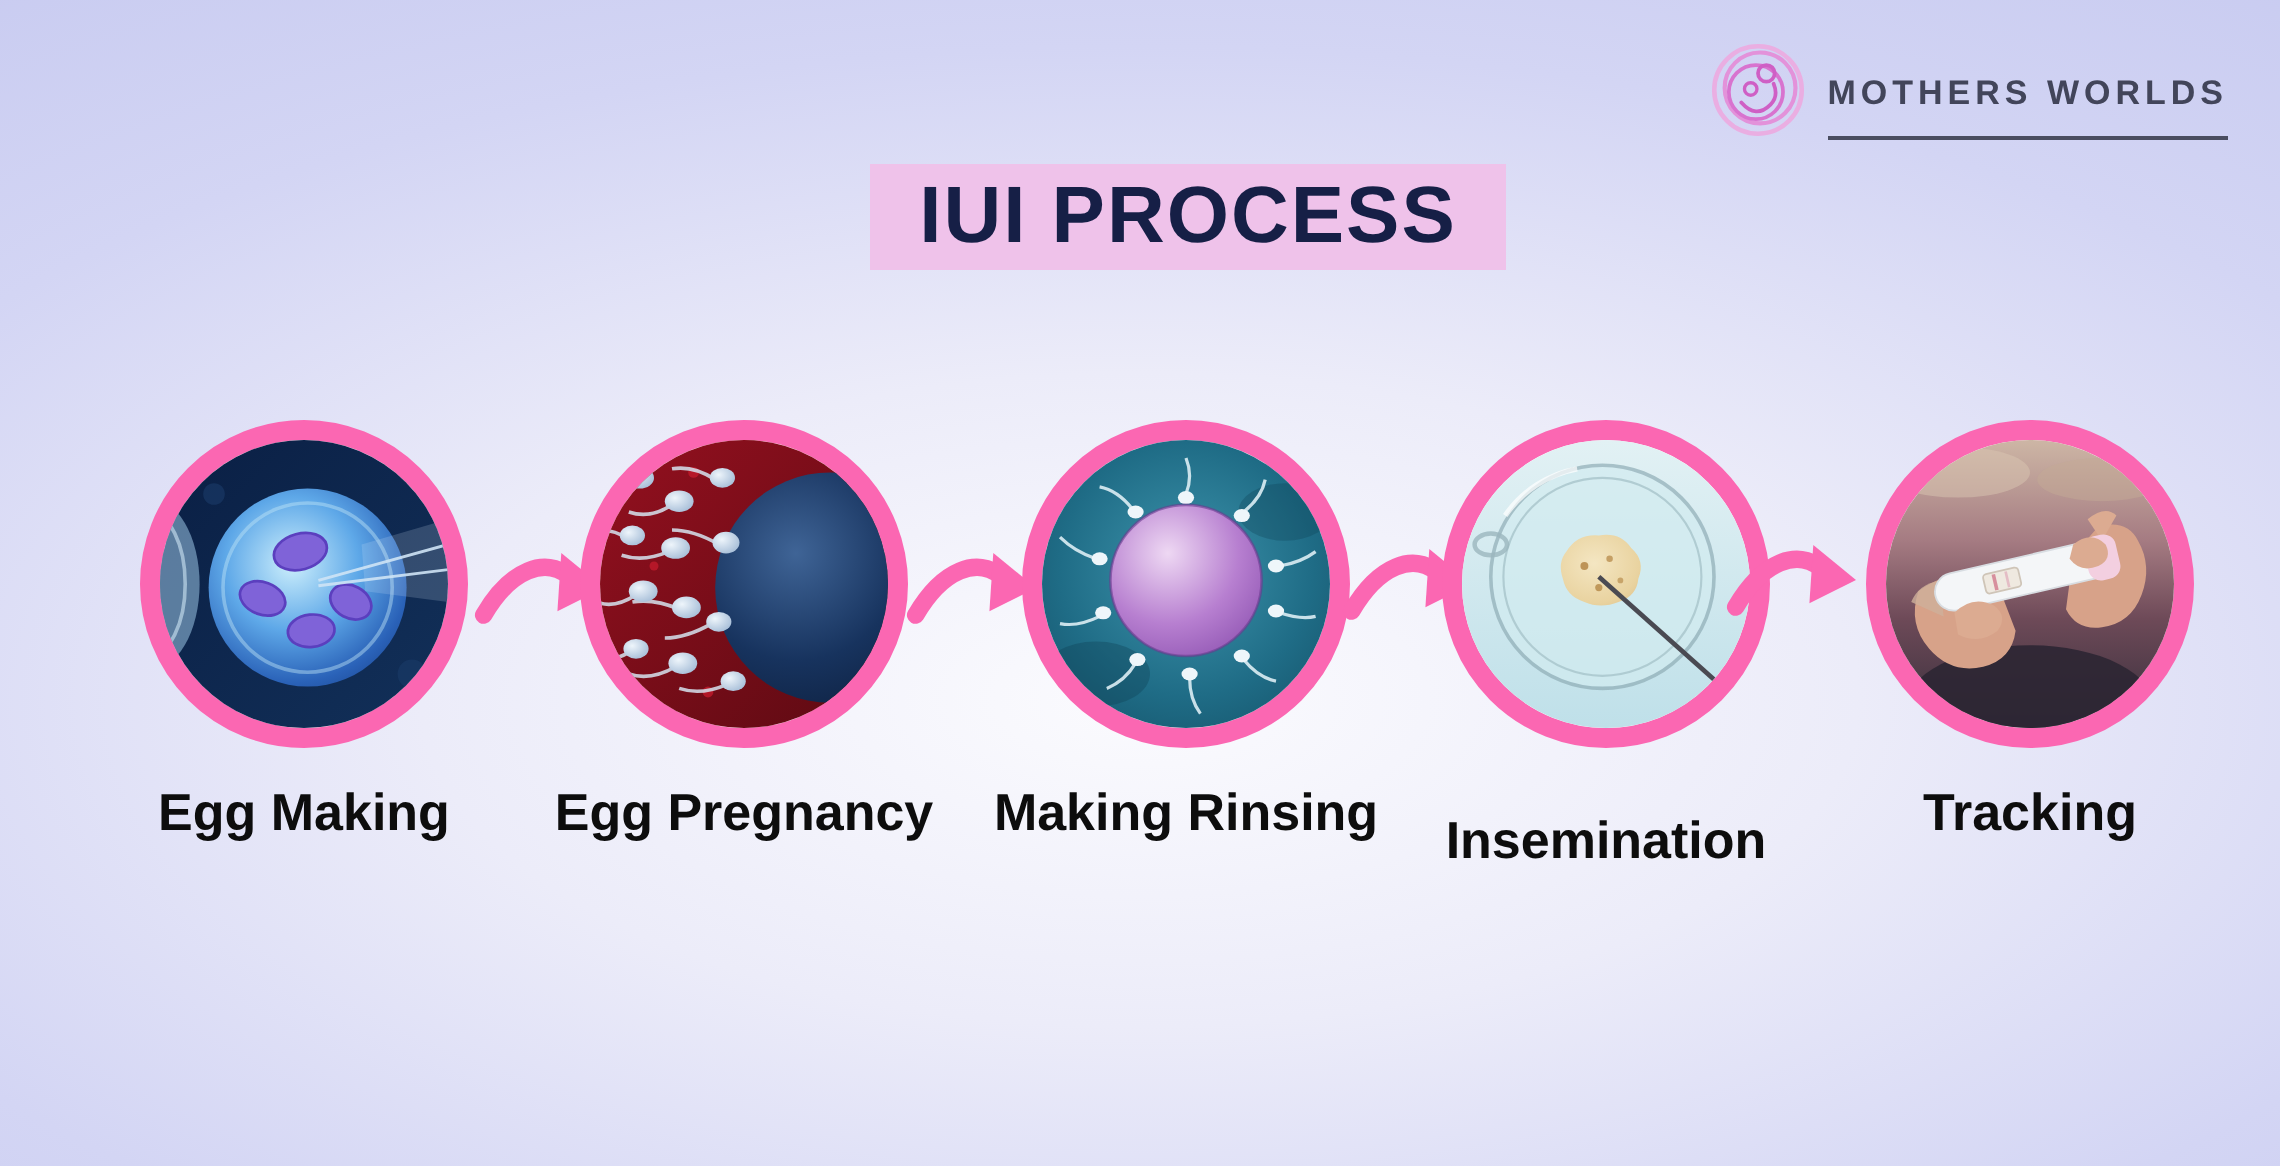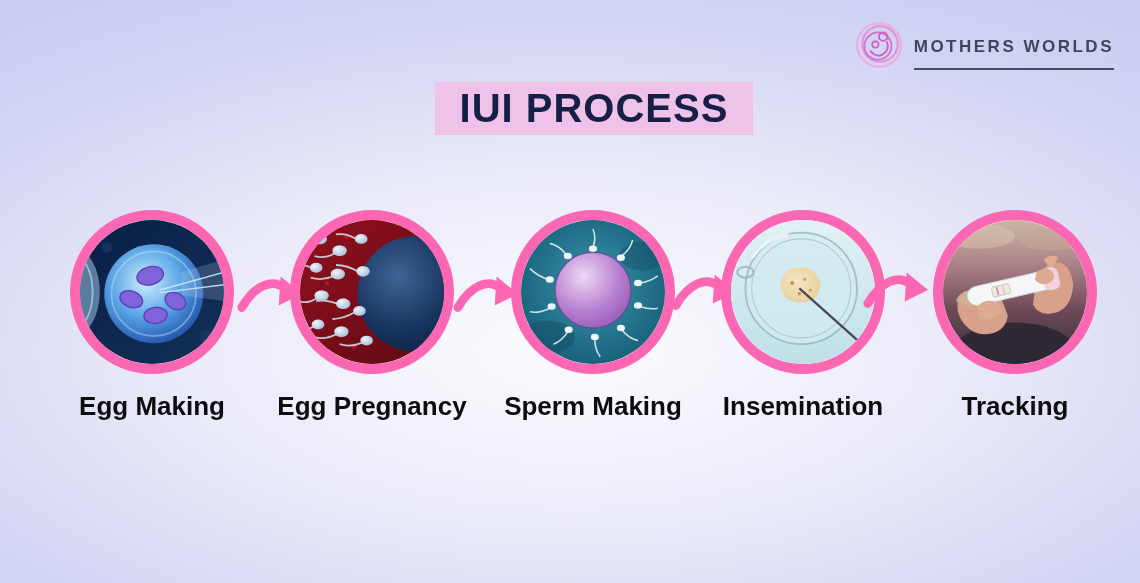--- a/index.html
+++ b/index.html
@@ -33,21 +33,21 @@
   .step{position:absolute;top:210px;width:230px;display:flex;flex-direction:column;align-items:center;}
   .ring{
     width:164px;height:164px;border-radius:50%;
     border:10px solid #fb67b2;box-sizing:border-box;
     overflow:hidden;background:#fff;
   }
   .ring svg{display:block;width:144px;height:144px;}
   .step-label{
     margin-top:17px;font-size:26px;font-weight:bold;color:#0d0d0d;white-space:nowrap;
   }
-  .s1{left:37px;} .s2{left:257px;} .s3{left:478px;} .s4{left:688px;} .s5{left:900px;}
+  .s1{left:37px;} .s2{left:257px;} .s3{left:478px;} .s4{left:688px;gap:14px;} .s5{left:900px;}
 
   
   .flow-arrow{position:absolute;width:66px;height:54px;}
   .a1{left:236px;top:266px;} .a2{left:452px;top:266px;} .a3{left:670px;top:264px;} .a4{left:862px;top:262px;}
 </style>
 </head>
 <body>
 
 <div class="canvas">
 
@@ -206,21 +206,21 @@
             <ellipse cx="82" cy="130" rx="4.5" ry="3.6"></ellipse>
           <ellipse cx="53" cy="122" rx="4.5" ry="3.6"></ellipse>
             <ellipse cx="34" cy="96" rx="4.5" ry="3.6"></ellipse>
           <ellipse cx="32" cy="66" rx="4.5" ry="3.6"></ellipse>
             <ellipse cx="52" cy="40" rx="4.5" ry="3.6"></ellipse>
         </g>
         <circle cx="80" cy="78" r="42" fill="url(#g3egg)"></circle>
         <circle cx="80" cy="78" r="42" fill="none" stroke="#6d3b90" stroke-width="1.5" opacity="0.6"></circle>
       </svg>
     </div>
-    <div class="step-label">Sperm Making</div>
+    <div class="step-label">Making Rinsing</div>
   </div>
 
   <svg class="flow-arrow a3" viewBox="0 0 68 54">
     <path d="M6 42 C 20 18, 38 12, 50 22" fill="none" stroke="#fb67b2" stroke-width="9" stroke-linecap="round"></path>
     <polygon points="46,10 68,28 44,40" fill="#fb67b2"></polygon>
   </svg>
 
   <div class="step s4">
     <div class="ring">
       <svg viewBox="0 0 160 160">

